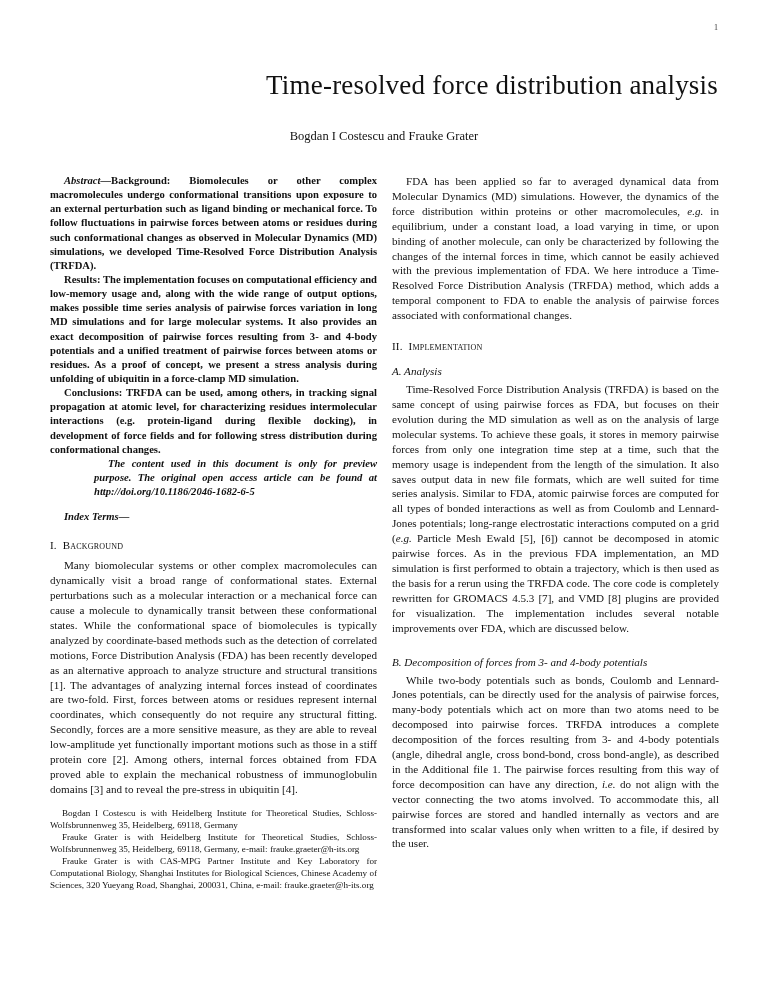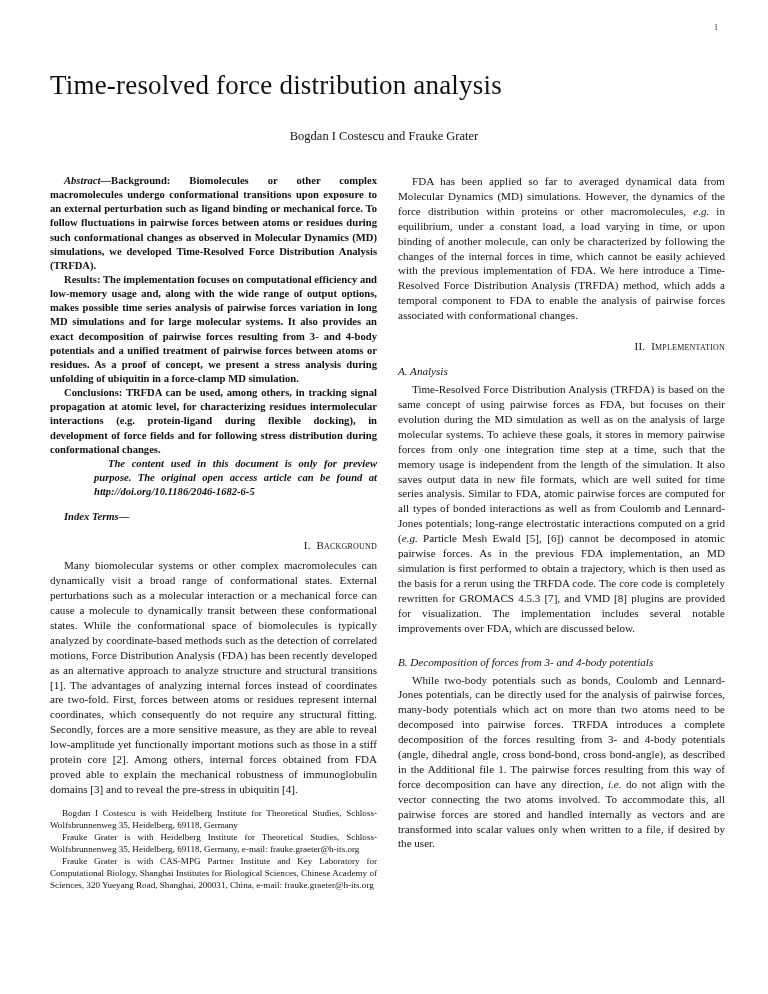--- a/index.html
+++ b/index.html
@@ -25,37 +25,37 @@
   }
   .folio {
     position: absolute;
     top: 24px;
     right: 50px;
     font-size: 8px;
     line-height: 1;
     color: #333;
   }
   .title {
-    text-align: left;
+    text-align: right;
     font-size: 27px;
     font-weight: normal;
     letter-spacing: 0.2px;
     margin: 48px 0 0 0;
     line-height: 1.15;
   }
   .authors {
     text-align: center;
     font-size: 12.5px;
     margin: 28px 0 0 0;
     line-height: 1.2;
   }
   .columns {
     margin-top: 30px;
     display: flex;
-    gap: 21px;
+    gap: 15px;
     align-items: flex-start;
   }
   .col {
     width: 327px;
     flex: 0 0 327px;
   }
   p {
     margin: 0;
     text-align: justify;
     font-size: 11.1px;
@@ -76,21 +76,21 @@
     margin-left: 44px;
   }
   .idxterms {
     font-weight: bold;
     font-style: italic;
     font-size: 10.6px;
     text-indent: 14px;
     margin-top: 12px;
   }
   .sec-head {
-    text-align: right;
+    text-align: left;
     font-size: 11px;
     margin: 17px 0 7px 0;
     font-weight: normal;
     font-variant: small-caps;
     letter-spacing: 0.2px;
   }
   .sec-head .numlabel {
     font-variant: normal;
   }
   .sub-head {

